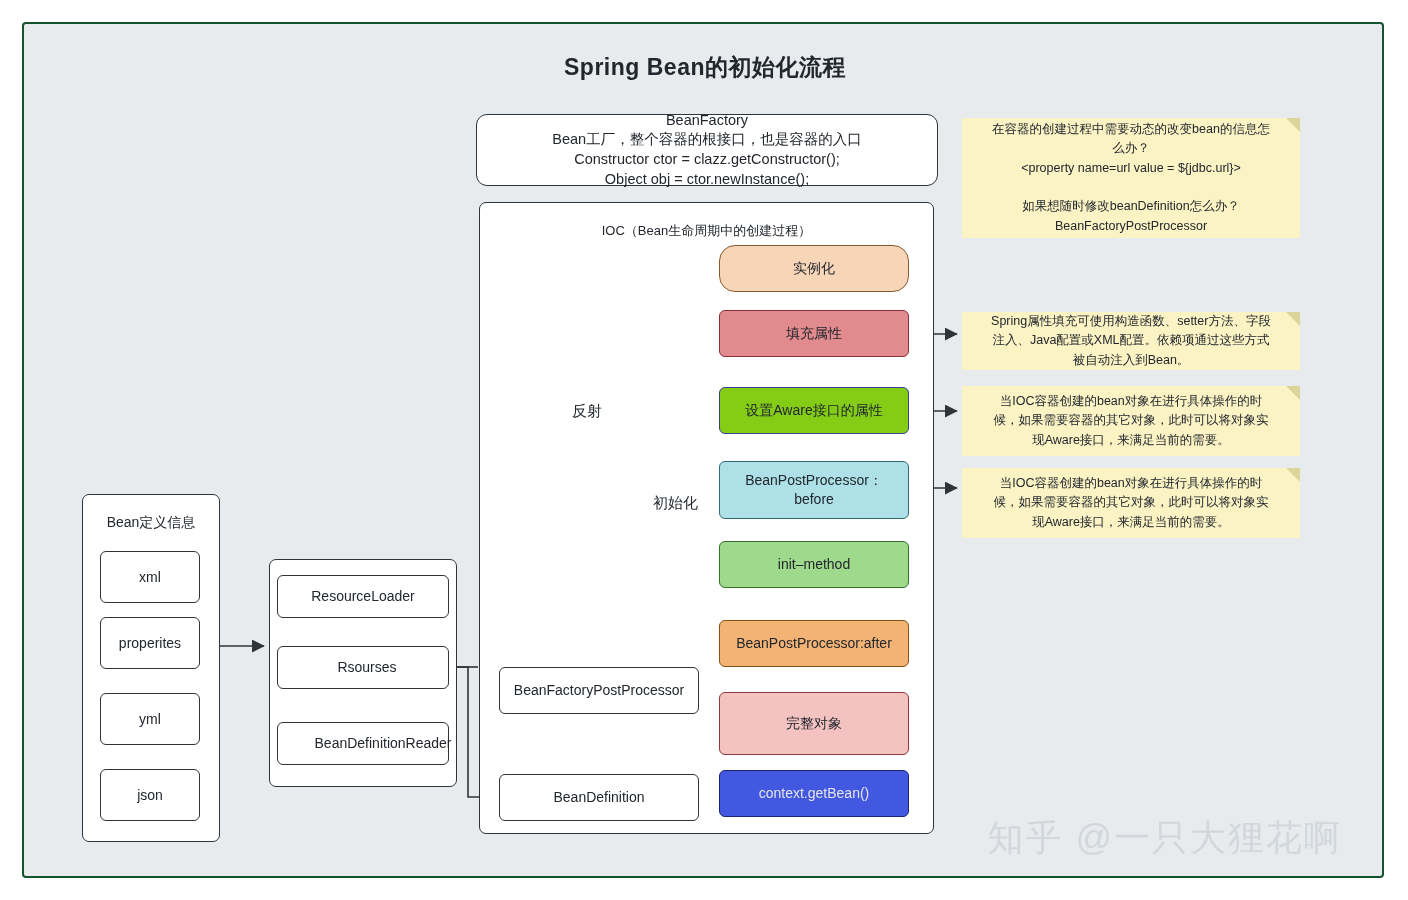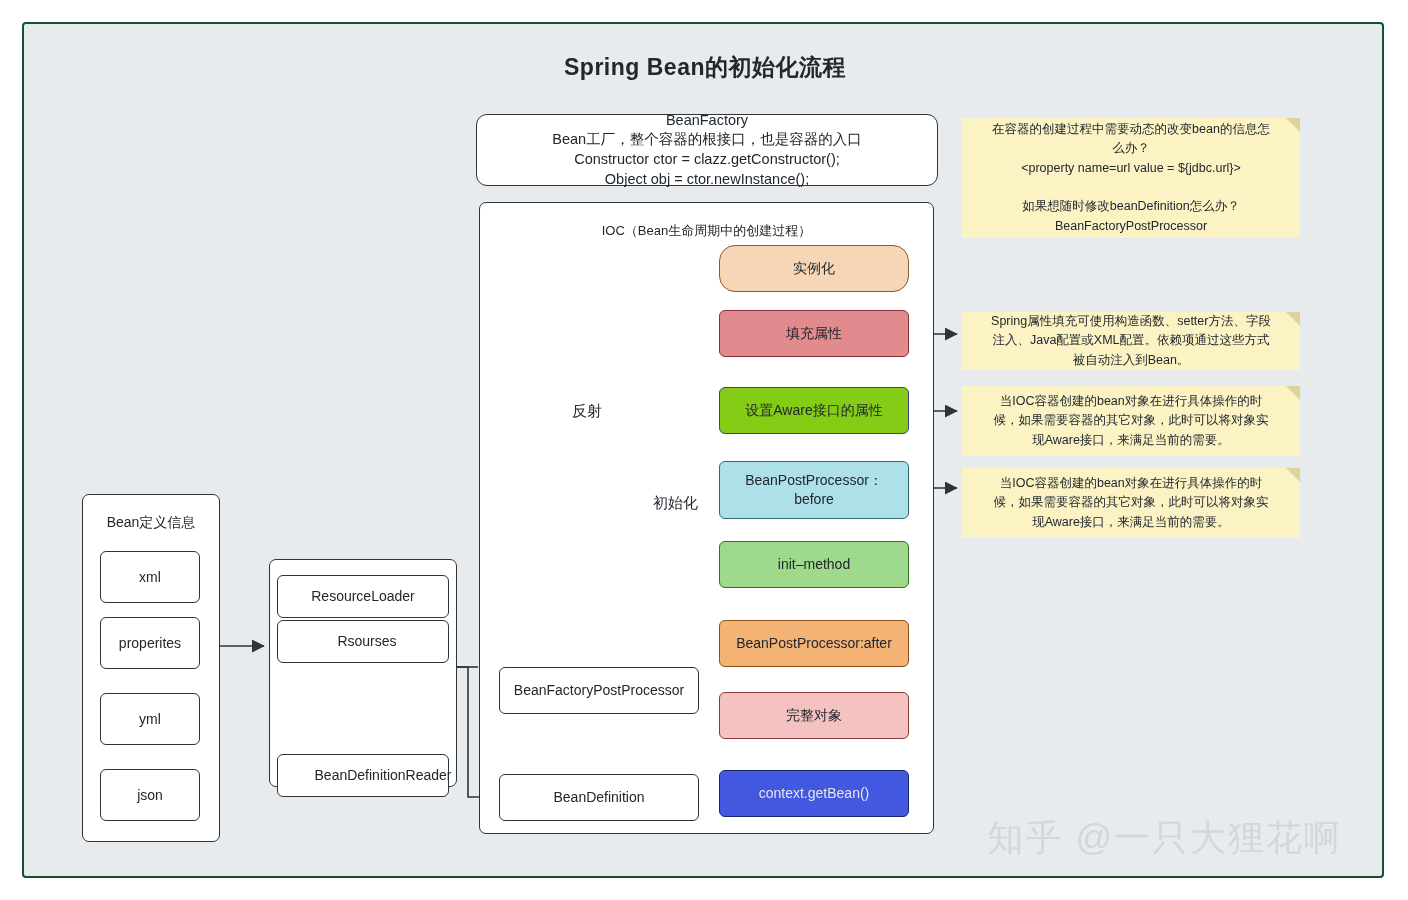--- a/index.html
+++ b/index.html
@@ -69,21 +69,21 @@
   .flow {
     left: 695px; width: 190px;
     font-size: 14px;
   }
   #n-instantiate { top: 221px; height: 47px; background: #f7d6b8; border-color: #8a5a30; border-radius: 16px; }
   #n-populate    { top: 286px; height: 47px; background: #e28b8f; border-color: #8a2f3a; }
   #n-aware       { top: 363px; height: 47px; background: #84cc16; border-color: #3c3f8f; }
   #n-bppbefore   { top: 437px; height: 58px; background: #aee0e8; border-color: #2f6a78; }
   #n-initmethod  { top: 517px; height: 47px; background: #9fd98c; border-color: #35702a; }
   #n-bppafter    { top: 596px; height: 47px; background: #f3b375; border-color: #8a4f17; }
-  #n-complete    { top: 668px; height: 47px; background: #f5c2c2; border-color: #8a3a3a; }
+  #n-complete    { top: 668px; height: 63px; background: #f5c2c2; border-color: #8a3a3a; }
   #n-getbean     { top: 746px; height: 47px; background: #4258e0; border-color: #1a2570; color: #e5e5e5; }
 
   
   #n-bfpp { left: 475px; top: 643px; width: 200px; height: 47px; font-size: 14px; }
   #n-bd   { left: 475px; top: 750px; width: 200px; height: 47px; font-size: 14px; }
 
   
   #def-panel { left: 58px; top: 470px; width: 138px; height: 348px; }
   #def-title {
     left: 58px; top: 490px; width: 138px;
@@ -92,22 +92,22 @@
   .def-item { left: 76px; width: 100px; height: 52px; font-size: 14px; }
   #d-xml  { top: 527px; }
   #d-prop { top: 593px; }
   #d-yml  { top: 669px; }
   #d-json { top: 745px; }
 
   
   #res-panel { left: 245px; top: 535px; width: 188px; height: 228px; }
   .res-item { left: 253px; width: 172px; height: 43px; font-size: 14px; }
   #r-loader { top: 551px; }
-  #r-sources { top: 596px; padding-left: 8px; }
-  #r-reader { top: 730px; padding-left: 40px; }
+  #r-sources { top: 622px; padding-left: 8px; }
+  #r-reader { top: 698px; padding-left: 40px; }
 
   
   .note {
     background: #fbf3c4;
     color: #22272e;
     font-size: 12.5px;
     line-height: 1.55;
     text-align: center;
     padding: 8px 28px;
     white-space: pre-line;

